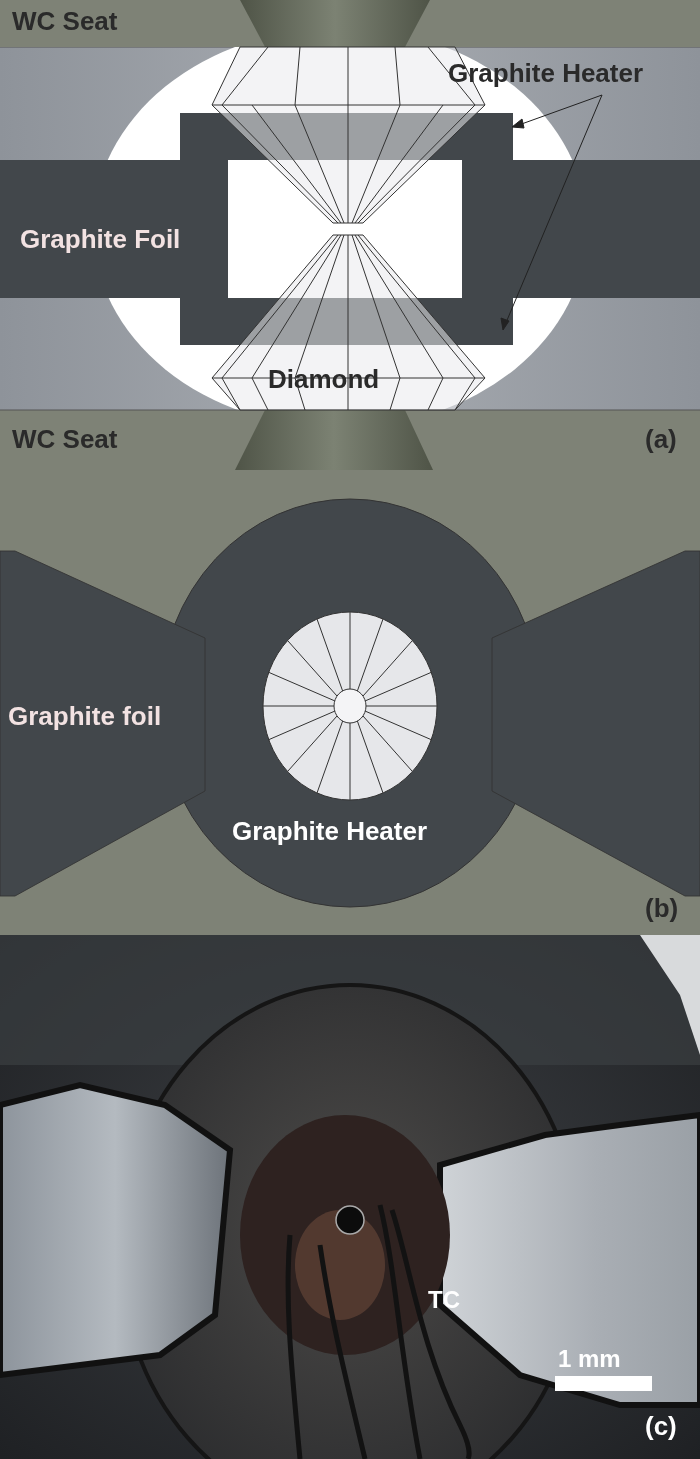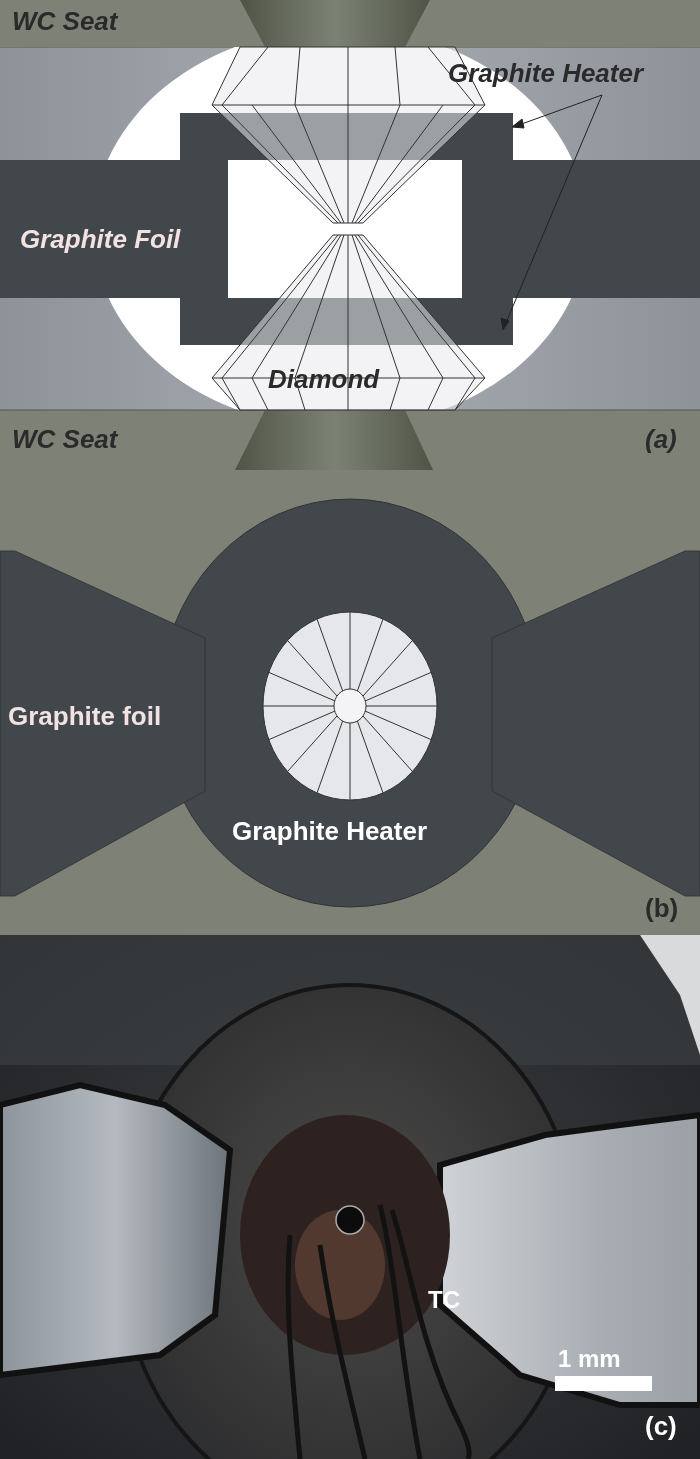--- a/index.html
+++ b/index.html
@@ -4,21 +4,21 @@
 <style>
   html, body { margin:0; padding:0; background:#ffffff; }
   body { width:700px; height:1459px; position:relative; overflow:hidden; font-family:"Liberation Sans", sans-serif; }
   .panel { position:absolute; left:0; width:700px; overflow:hidden; }
   svg { display:block; }
   .lbl { font-family:"Liberation Sans", sans-serif; font-weight:bold; }
 </style>
 </head>
 <body>
 
-<div class="panel" style="top:0; height:470px;font-style:italic;">
+<div class="panel" style="top:0; height:470px;">
   <svg width="700" height="470" viewBox="0 0 700 470">
     <defs>
       <linearGradient id="anvilGrad" x1="0" x2="1" y1="0" y2="0">
         <stop offset="0" stop-color="#4f5447"></stop>
         <stop offset="0.5" stop-color="#7c8273"></stop>
         <stop offset="1" stop-color="#4f5447"></stop>
       </linearGradient>
       <linearGradient id="gasketGrad" x1="0" x2="1" y1="0" y2="0">
         <stop offset="0" stop-color="#8e939a"></stop>
         <stop offset="0.5" stop-color="#a7abb1"></stop>

